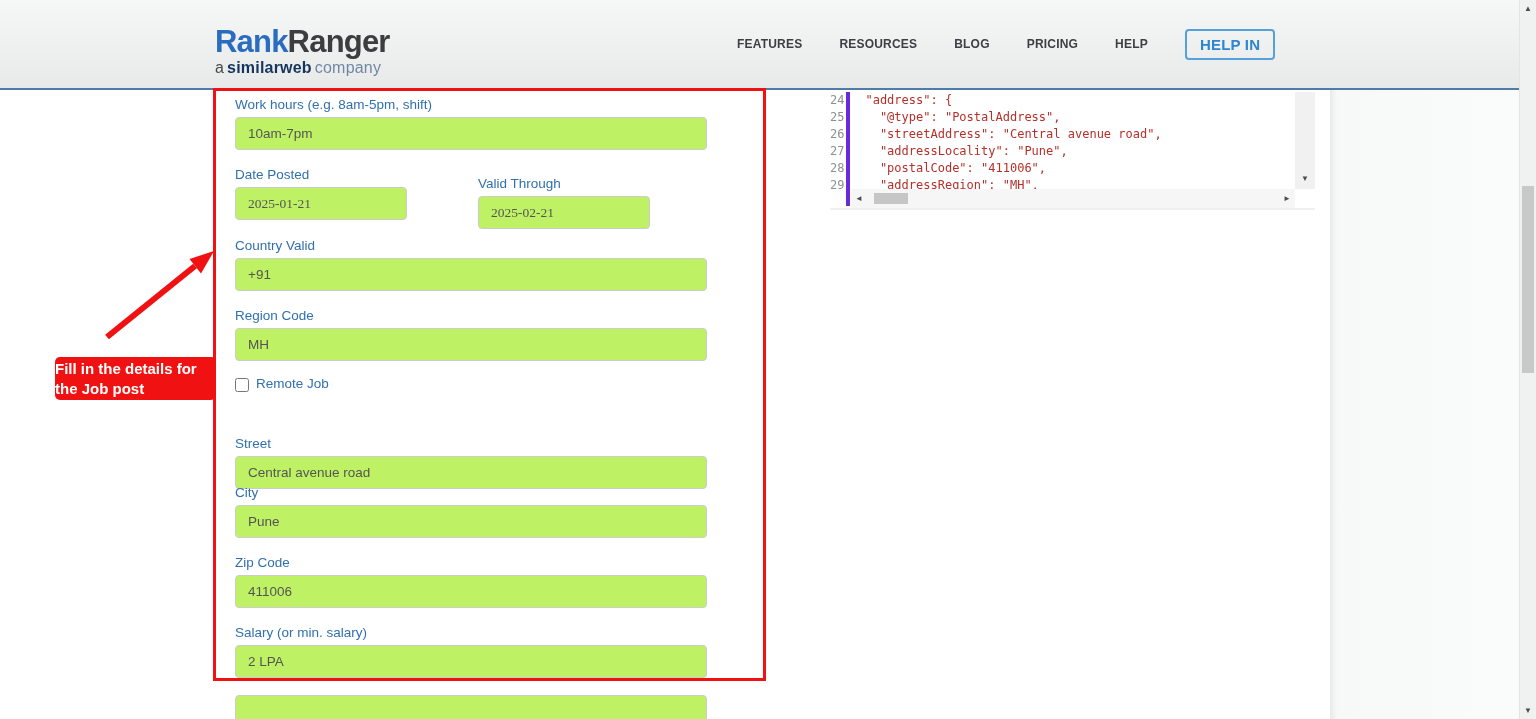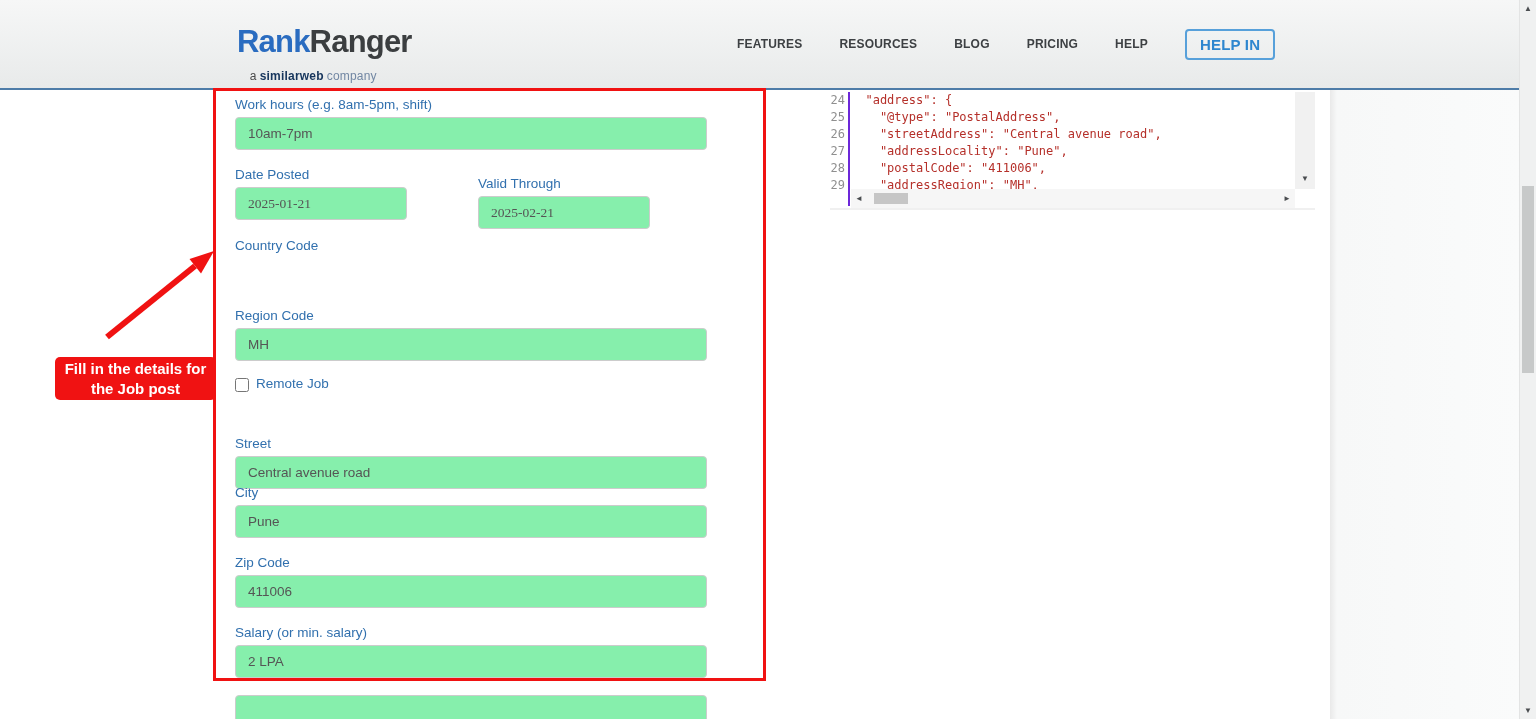--- a/index.html
+++ b/index.html
@@ -9,43 +9,43 @@
     background:#ffffff; font-family:"Liberation Sans", sans-serif;
   }
 
   
   .header {
     position:absolute; left:0; top:0; width:1536px; height:90px;
     background:linear-gradient(#f6f7f7, #e8eaea);
     border-bottom:2px solid #4e7ca8; z-index:4;
   }
   .logo { position:absolute; left:215px; top:26px; cursor:pointer; }
-  .logo-main { font-size:31px; font-weight:700; letter-spacing:-0.8px; line-height:32px;margin-left:22px; }
+  .logo-main { font-size:31px; font-weight:700; letter-spacing:-0.8px; line-height:32px; }
   .lr1 { color:#2a6cc0; }
   .lr2 { color:#3b3e40; }
-  .logo-sub { font-size:12px; letter-spacing:0.2px; margin-top:11px;text-align:center; }
+  .logo-sub { font-size:16px; letter-spacing:0.2px; margin-top:1px; }
   .ls-a { color:#4a4a4a; }
   .ls-brand { color:#16355c; font-weight:700; margin:0 3px; }
   .ls-rest { color:#7287a3; }
 
   .nav { position:absolute; left:737px; top:0; height:88px; display:flex; align-items:center; gap:37px; }
   .nav-item { font-size:12px; font-weight:700; color:#3d4043; letter-spacing:0.2px; cursor:pointer; white-space:nowrap; }
   .signin-btn {
     border:2px solid #57a0da; border-radius:4px; color:#2d86cf; background:transparent;
     font-family:"Liberation Sans",sans-serif; font-size:15px; font-weight:700;
     padding:5px 13px; letter-spacing:0.2px; cursor:pointer;
   }
 
   
   .field { position:absolute; z-index:2; }
   .field-label { display:block; color:#3170ae; font-size:13.5px; margin-bottom:5px; }
   .txt {
     height:33px; width:472px; border:1px solid #ccc; border-radius:4px;
     font-family:"Liberation Sans",sans-serif; font-size:13.5px; color:#555;
-    padding:0 12px; background:#86efac; outline:none;
+    padding:0 12px; background:#bef264; outline:none;
   }
   .txt.short { width:172px;font-family:Liberation Serif, serif; }
   .f-workhours   { left:235px; top:97px;  }
   .f-dateposted  { left:235px; top:167px; }
   .f-validthrough{ left:478px; top:176px; }
   .f-countrycode { left:235px; top:238px; }
   .f-regioncode  { left:235px; top:308px; }
   .f-remote      { left:235px; top:376px; display:flex; align-items:center; gap:7px; }
   .f-remote .field-label { margin-bottom:3px; }
   .f-remote input[type=checkbox]{ width:14px; height:14px; margin:0; accent-color:#fff; }
@@ -57,27 +57,27 @@
 
   
   .anno-box {
     position:absolute; left:213px; top:88px; width:553px; height:593px;
     border:3px solid #f01212; z-index:6; pointer-events:none;
   }
   .anno-arrow { position:absolute; left:95px; top:245px; width:125px; height:100px; z-index:7; }
   .anno-label {
     position:absolute; left:55px; top:357px; width:161px; height:43px;
     background:#f01212; border-radius:5px; color:#fff; z-index:7;
-    display:flex; flex-direction:column; justify-content:center; text-align:center;
+    display:flex; flex-direction:column; justify-content:center; 
     font-size:15px; font-weight:600; line-height:20px;
   }
 
   
   .code-panel { position:absolute; left:830px; top:90px; width:485px; height:118px; background:#fff; z-index:2; box-shadow:0 2px 0 rgba(0,0,0,0.06); }
-  .gutter { position:absolute; left:0; top:2px; width:20px; height:114px; border-right:2px solid #6d28d9; }
+  .gutter { position:absolute; left:0; top:2px; width:20px; height:114px; border-right:4px solid #6d28d9; }
   .gutter .ln { display:block; height:17px; line-height:17px; text-align:right; padding-right:3px; color:#8f8f8f; font-family:"DejaVu Sans Mono",monospace; font-size:12px; }
   .code-col { position:absolute; left:21px; top:2px; right:20px; height:97px; overflow:hidden; }
   .code-line { height:17px; line-height:17px; white-space:pre; font-family:"DejaVu Sans Mono",monospace; font-size:12px; color:#b5302a; }
   .panel-vsb { position:absolute; right:0; top:2px; width:20px; height:97px; background:#f1f1f1; }
   .panel-vsb .arr { position:absolute; left:0; right:0; bottom:6px; text-align:center; font-size:8px; color:#4a4d50; cursor:pointer; }
   .panel-hsb { position:absolute; left:21px; right:20px; bottom:0; height:19px; background:#f6f6f6; }
   .panel-hsb .arr { position:absolute; top:0; height:19px; width:16px; text-align:center; line-height:19px; font-size:8px; color:#4a4d50; cursor:pointer; }
   .panel-hsb .arr.left  { left:0; }
   .panel-hsb .arr.right { right:0; }
   .panel-hsb .thumb { position:absolute; left:23px; top:4px; width:34px; height:11px; background:#c6c6c6; cursor:pointer; }
@@ -123,21 +123,22 @@
     <span class="field-label">Date Posted</span>
     <input class="txt short" type="text" value="2025-01-21" style="">
   </div>
 
   <div class="field f-validthrough">
     <span class="field-label">Valid Through</span>
     <input class="txt short" type="text" value="2025-02-21" style="">
   </div>
 
   <div class="field f-countrycode">
-    <span class="field-label">Country Code</span>
+    <span class="field-label">Country Valid</span>
+    <input class="txt" type="text" value="+91" style="">
   </div>
 
   <div class="field f-regioncode">
     <span class="field-label">Region Code</span>
     <input class="txt" type="text" value="MH" style="">
   </div>
 
   <div class="field f-remote">
     <input type="checkbox" style="">
     <span class="field-label">Remote Job</span>

